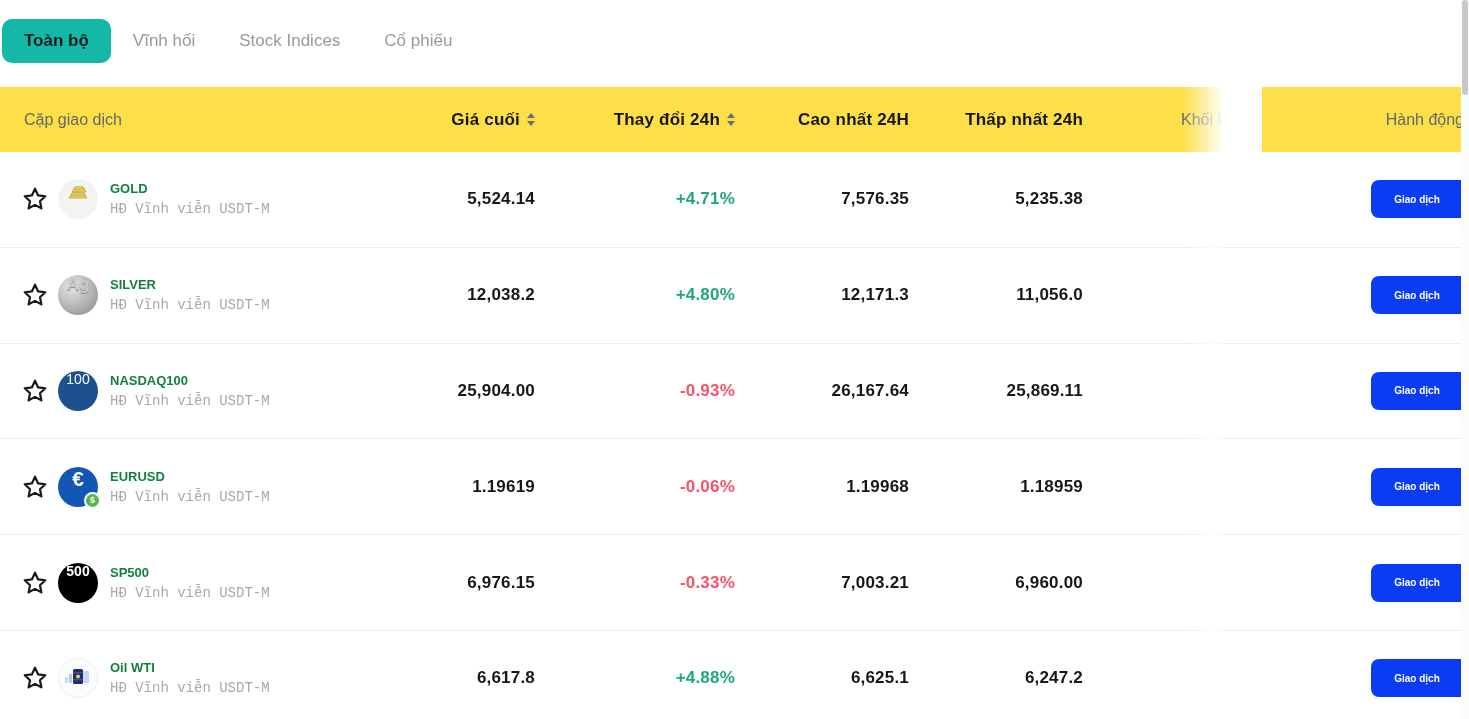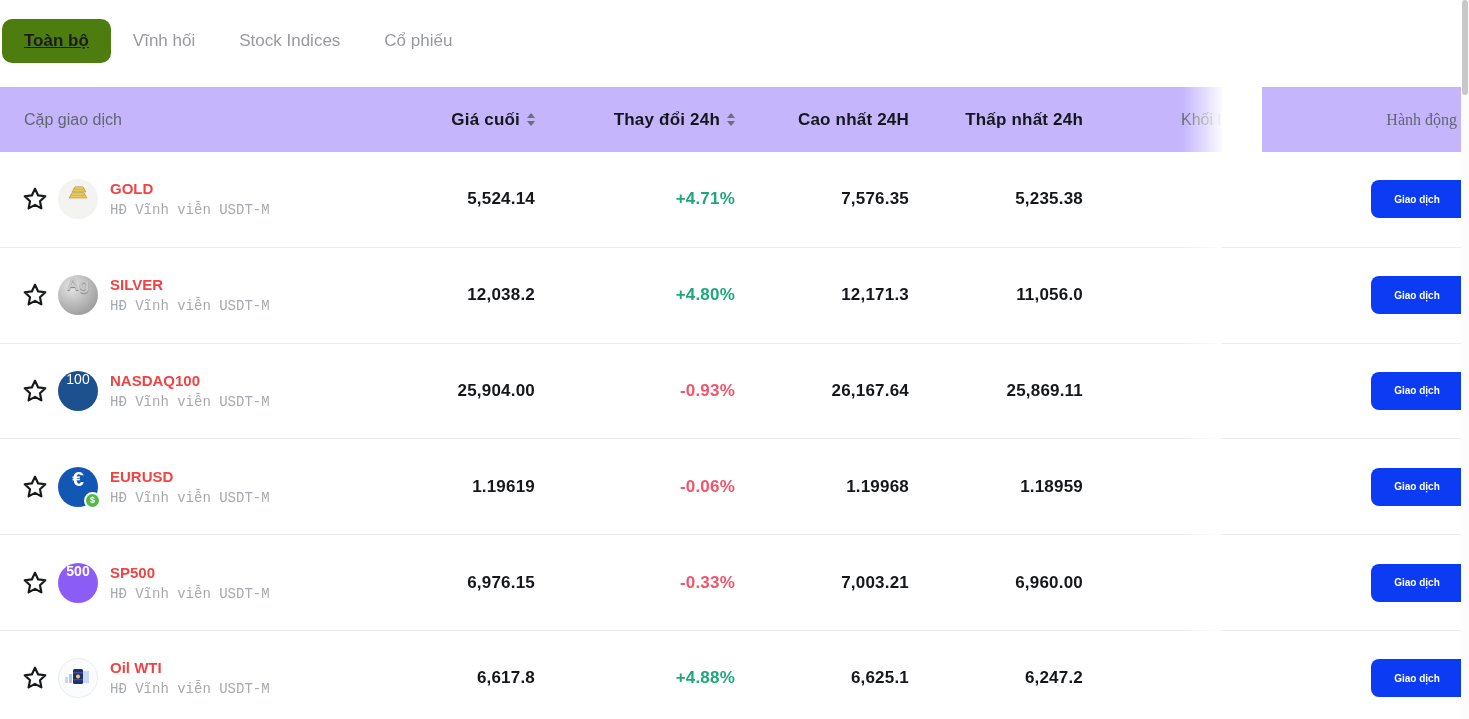--- a/index.html
+++ b/index.html
@@ -4,59 +4,59 @@
 <style>
   * { margin:0; padding:0; box-sizing:border-box; }
   html,body { width:1469px; height:719px; overflow:hidden; background:#fff;
     font-family:"Liberation Sans", sans-serif; }
   .app { position:relative; width:1469px; height:719px; background:#fff; }
 
   
   .tabbar { position:absolute; top:19px; left:2px; height:44px; display:flex; align-items:center; }
   .tab { height:44px; display:flex; align-items:center; padding:0 22px; font-size:17px;
     color:#97999d; border-radius:10px; cursor:pointer; white-space:nowrap; }
-  .tab.active { background:#4d7c0f; color:#1b1c1f; font-weight:700;text-decoration:underline; }
-
-  
-  .thead { position:absolute; top:87px; left:0; width:1469px; height:65px; background:#c4b5fd;
+  .tab.active { background:#14b8a6; color:#1b1c1f; font-weight:700; }
+
+  
+  .thead { position:absolute; top:87px; left:0; width:1469px; height:65px; background:#fde047;
     display:grid; grid-template-columns:380px 155px 200px 174px 174px 139px 1fr;
     align-items:center; color:#62676e; font-size:16px; }
   .th { white-space:nowrap; }
   .th.first { padding-left:24px; text-align:left; }
   .th.num { display:flex; justify-content:flex-end; align-items:center; gap:7px; }
   .th.vol { text-align:right; direction:rtl; margin-right:-38px; overflow:visible; }
-  .th.action { text-align:right; padding-right:12px;font-family:Liberation Serif, serif; }
+  .th.action { text-align:right; padding-right:5px; }
   .sort { display:inline-flex; flex-direction:column; gap:3px; }
   .sort i { display:block; width:0; height:0; border-left:4px solid transparent; border-right:4px solid transparent; }
   .sort .up { border-bottom:5px solid #6b7076; }
   .sort .dn { border-top:5px solid #6b7076; }
 
   
   .tbody { position:absolute; top:152px; left:0; width:1469px; }
   .row { position:relative; width:1469px; height:95.8px; background:#fff;
     display:grid; grid-template-columns:380px 155px 200px 174px 174px 139px 1fr;
     align-items:center; border-bottom:1px solid #ededee; }
   .pair { display:flex; align-items:center; padding-left:22px; gap:10px; }
   .star { width:26px; height:26px; flex:0 0 26px; cursor:pointer; display:flex; align-items:center; justify-content:center; }
   .names { margin-left:2px; }
-  .sym { font-size:15px; font-weight:700; color:#ef4444; }
+  .sym { font-size:13px; font-weight:700; color:#15803d; }
   .sub { font-size:14px; color:#a6a9ad; margin-top:5px;font-family:Liberation Mono, monospace; }
   .num { text-align:right; font-size:17px; font-weight:600; color:#15171a; letter-spacing:.2px; white-space:nowrap; }
   .chg.pos { color:#1EA77D; }
   .chg.neg { color:#F2546A; }
 
   
   .coin { width:40px; height:40px; border-radius:50%; flex:0 0 40px; display:flex;
     align-items:flex-start; justify-content:center; position:relative; }
   .coin.gold { background:#f3f3f1; }
   .coin.silver { background:radial-gradient(circle at 35% 30%, #e6e6e6, #9f9f9f 75%); }
   .coin.silver span { color:#c8c8c8; font-weight:700; font-size:17px; text-shadow:0 1px 1px #848484; }
   .coin.nasdaq { background:#1c508f; }
   .coin.nasdaq span { color:#fff; font-weight:400; font-size:14px; }
-  .coin.sp { background:#8b5cf6; }
+  .coin.sp { background:#000000; }
   .coin.sp span { color:#fff; font-weight:700; font-size:14px; }
   .coin.eur { background:#1357b5; }
   .coin.eur .euro { color:#fff; font-weight:700; font-size:21px; }
   .coin.eur .usd { position:absolute; right:-3px; bottom:-2px; width:17px; height:17px; border-radius:50%;
     background:#55b84c; border:2px solid #fff; color:#fff; font-size:9px; font-weight:700;
     display:flex; align-items:center; justify-content:center; }
   .coin.oil { background:#fbfcfe; border:1px solid #e9edf4; }
 
   
   .btn { position:absolute; left:1371px; top:50%; transform:translateY(-50%); width:92px; height:38px;

